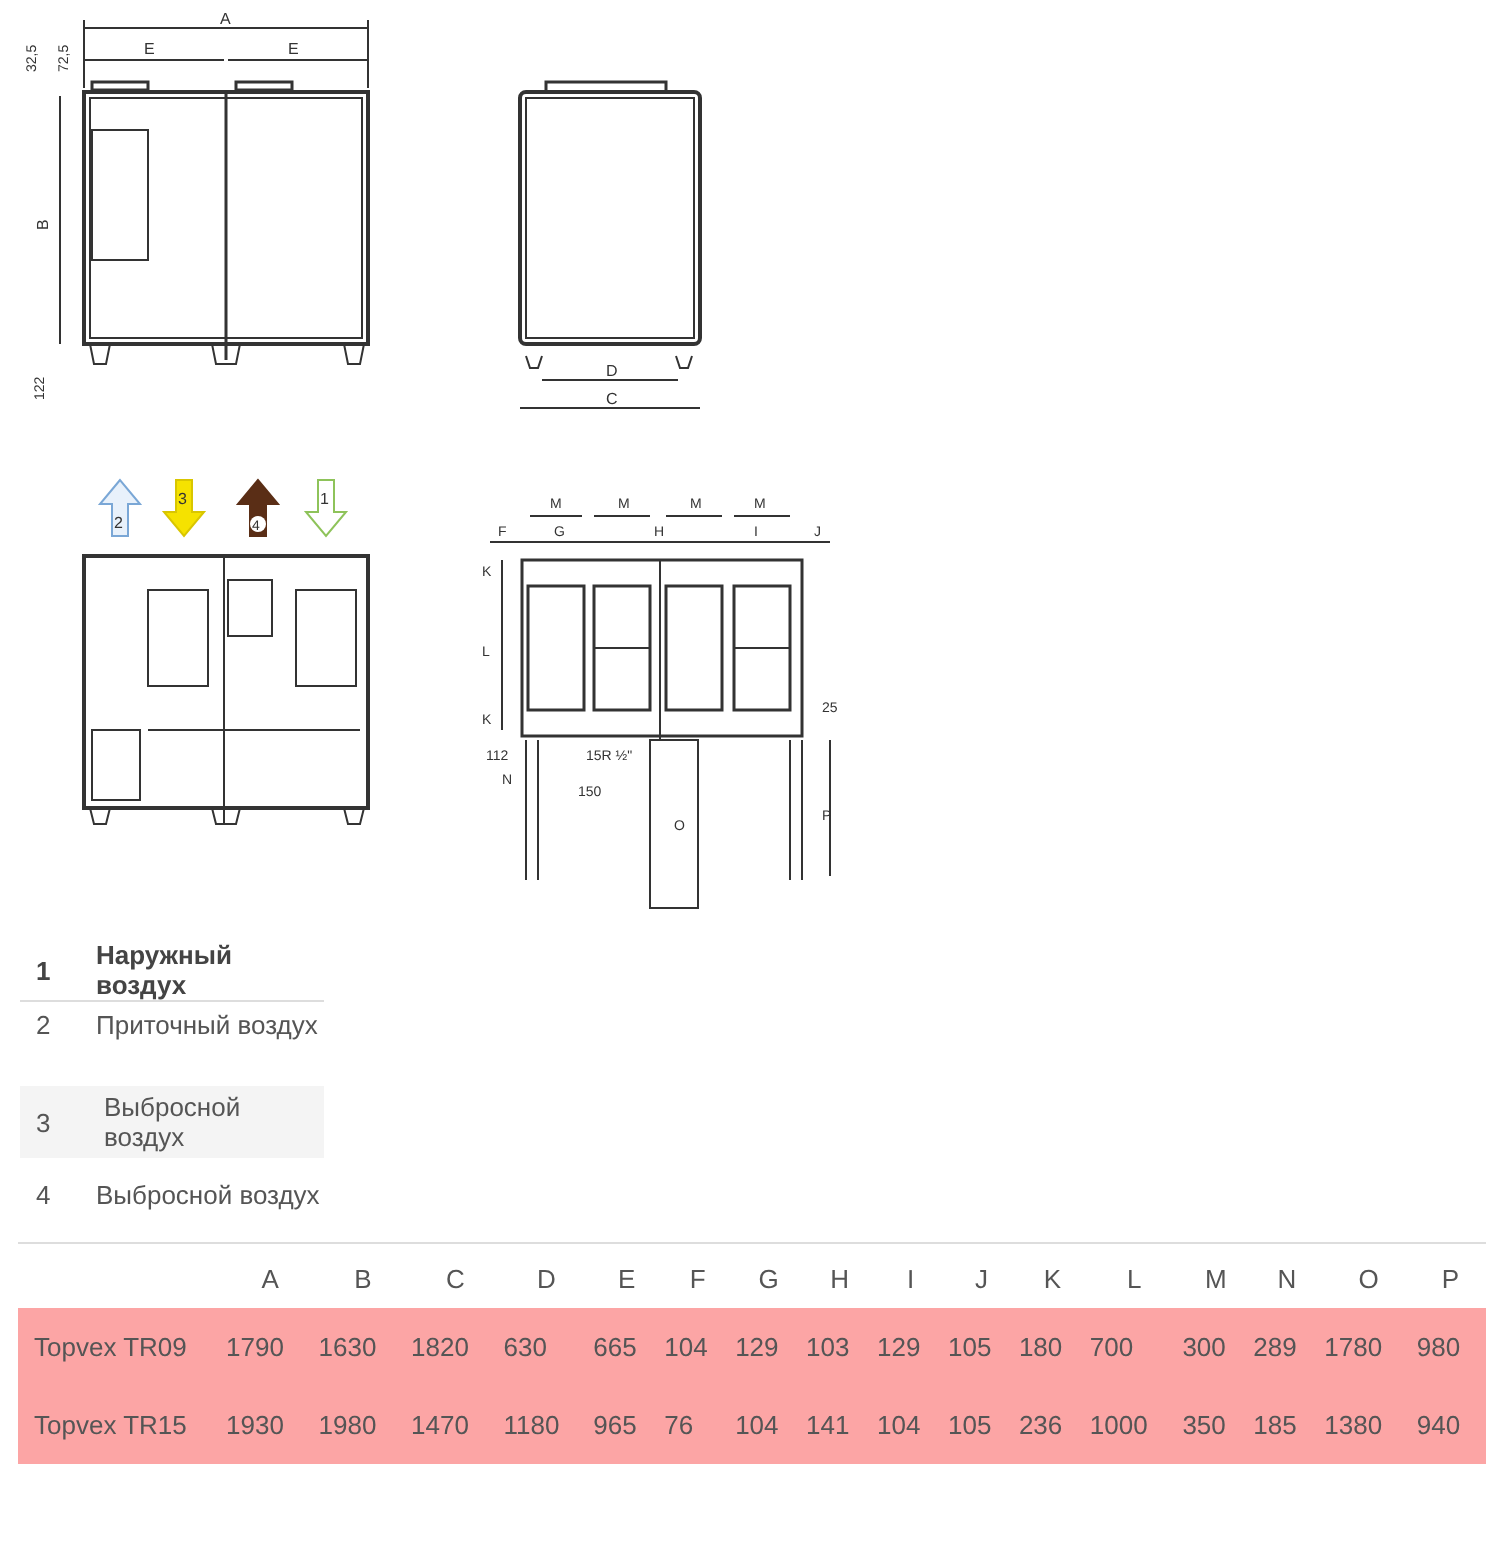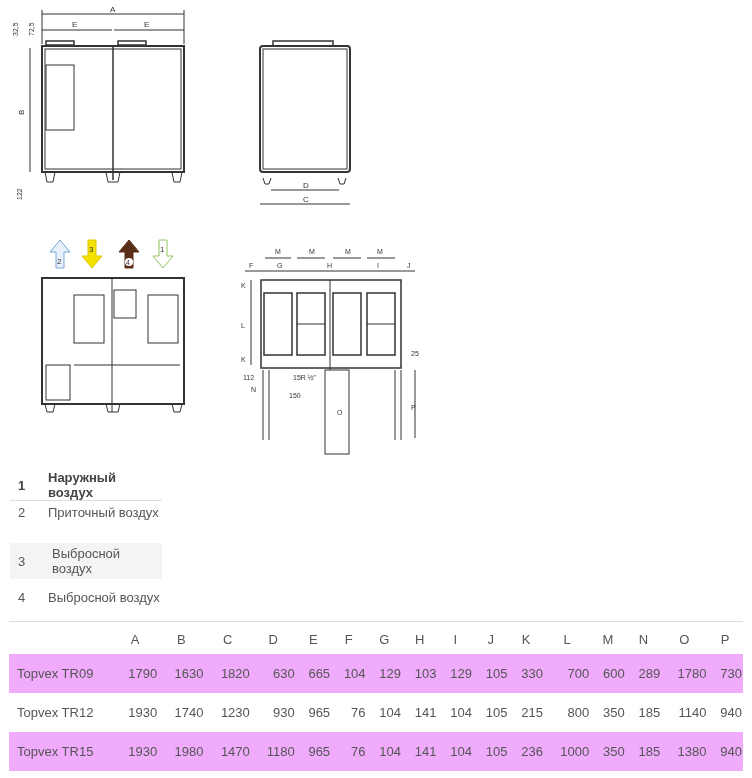--- a/index.html
+++ b/index.html
@@ -10,22 +10,22 @@
   .legend { position:absolute; left:10px; top:470px; width:152px; border-collapse:collapse; font-size:13px; }
   .legend td { padding:0; height:24px; color:#555; }
   .legend tr.r1 td { height:24px; border-bottom:1px solid #ddd; font-weight:bold; color:#444; }
   .legend tr.r2 td { height:38px; vertical-align:top; padding-top:4px; }
   .legend tr.r3 td { height:36px; background:#f4f4f4; }
   .legend tr.r4 td { height:36px; }
   .legend td.num { width:30px; padding-left:8px; }
   .legend td.lbl { padding-left:0; }
   .dims { position:absolute; left:9px; top:621px; width:734px; border-collapse:collapse; font-size:13px; color:#555; }
   .dims th { font-weight:normal; height:27px; border-top:1px solid #ddd; text-align:center; color:#555; padding-top:4px; }
-  .dims td { height:37px; text-align:right; }
-  .dims tr.row-odd td { background:#f0abfc; }
+  .dims td { height:37px; text-align:left; }
+  .dims tr.row-odd td { background:#fca5a5; }
   .dims td.name { text-align:left; padding-left:8px; width:94px; white-space:nowrap; }
 </style>
 </head>
 <body>
 
 <div class="drawing" style="left:0;top:0;width:200px;height:210px;">
   <svg width="200" height="210" viewBox="0 0 200 210" stroke="#333" fill="none" stroke-width="1">
 
     <line x1="42" y1="14" x2="184" y2="14"></line>
     <line x1="42" y1="10" x2="42" y2="44"></line>
@@ -195,45 +195,26 @@
       <td>1790</td>
       <td>1630</td>
       <td>1820</td>
       <td>630</td>
       <td>665</td>
       <td>104</td>
       <td>129</td>
       <td>103</td>
       <td>129</td>
       <td>105</td>
-      <td>330</td>
+      <td>180</td>
       <td>700</td>
-      <td>600</td>
+      <td>300</td>
       <td>289</td>
       <td>1780</td>
-      <td>730</td>
-    </tr>
-    <tr>
-      <td class="name">Topvex TR12</td>
-      <td>1930</td>
-      <td>1740</td>
-      <td>1230</td>
-      <td>930</td>
-      <td>965</td>
-      <td>76</td>
-      <td>104</td>
-      <td>141</td>
-      <td>104</td>
-      <td>105</td>
-      <td>215</td>
-      <td>800</td>
-      <td>350</td>
-      <td>185</td>
-      <td>1140</td>
-      <td>940</td>
+      <td>980</td>
     </tr>
     <tr class="row-odd">
       <td class="name">Topvex TR15</td>
       <td>1930</td>
       <td>1980</td>
       <td>1470</td>
       <td>1180</td>
       <td>965</td>
       <td>76</td>
       <td>104</td>

